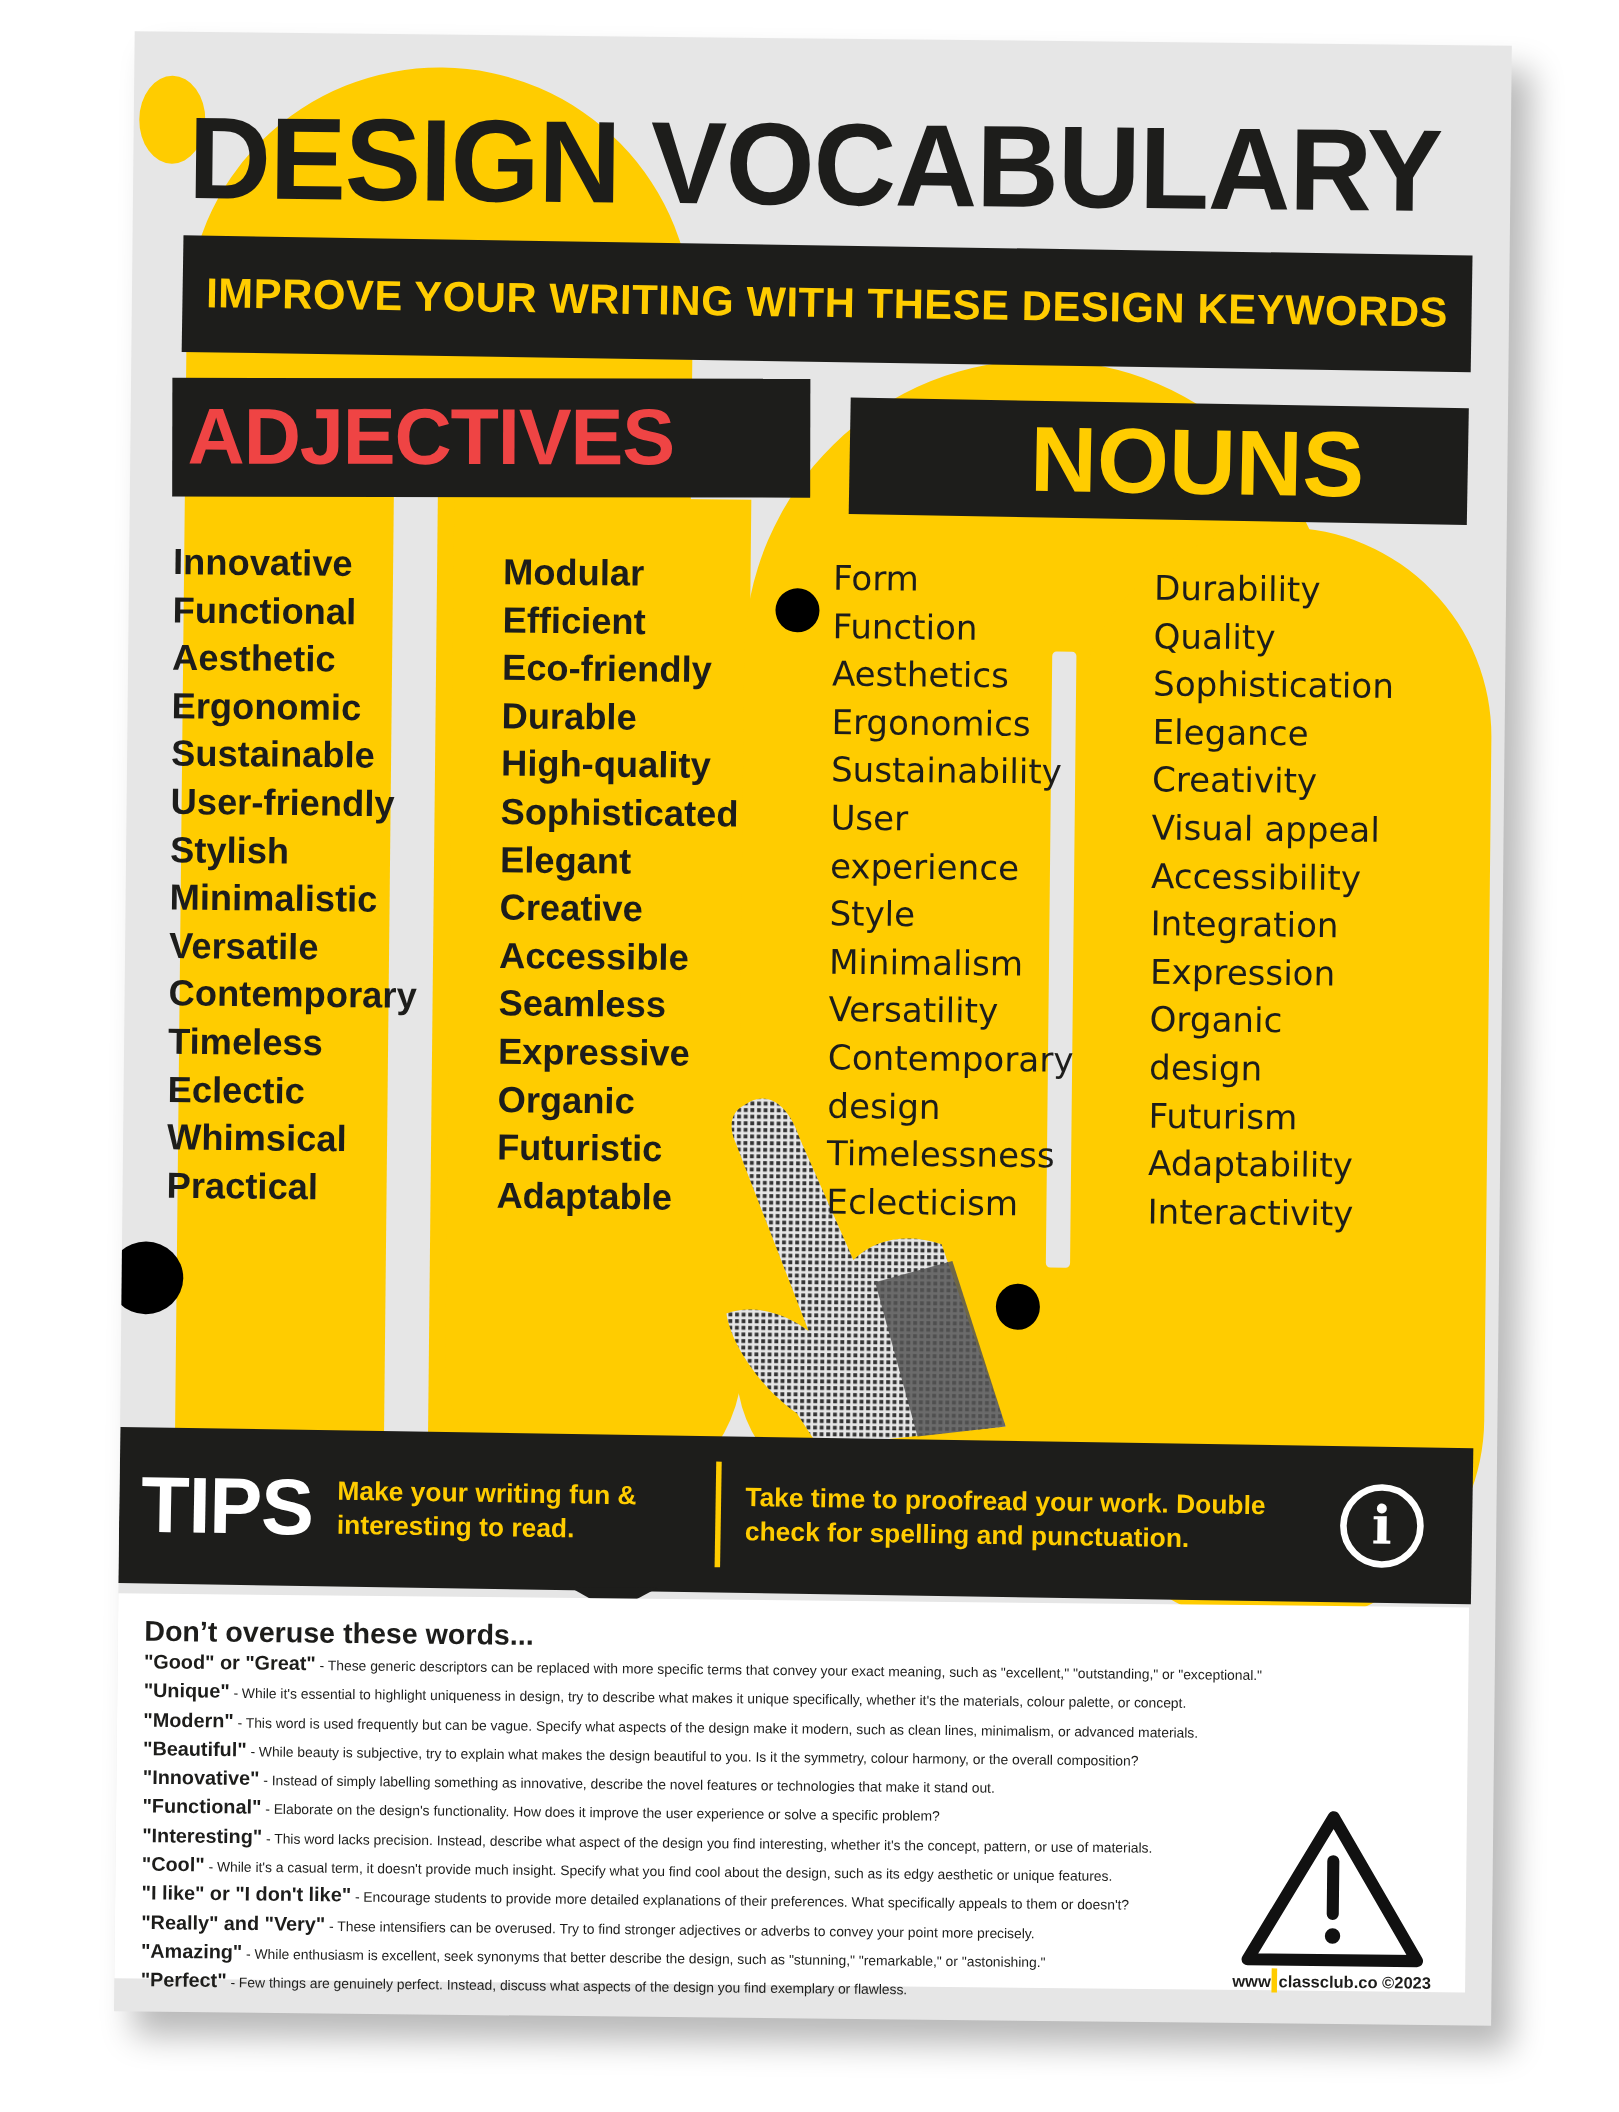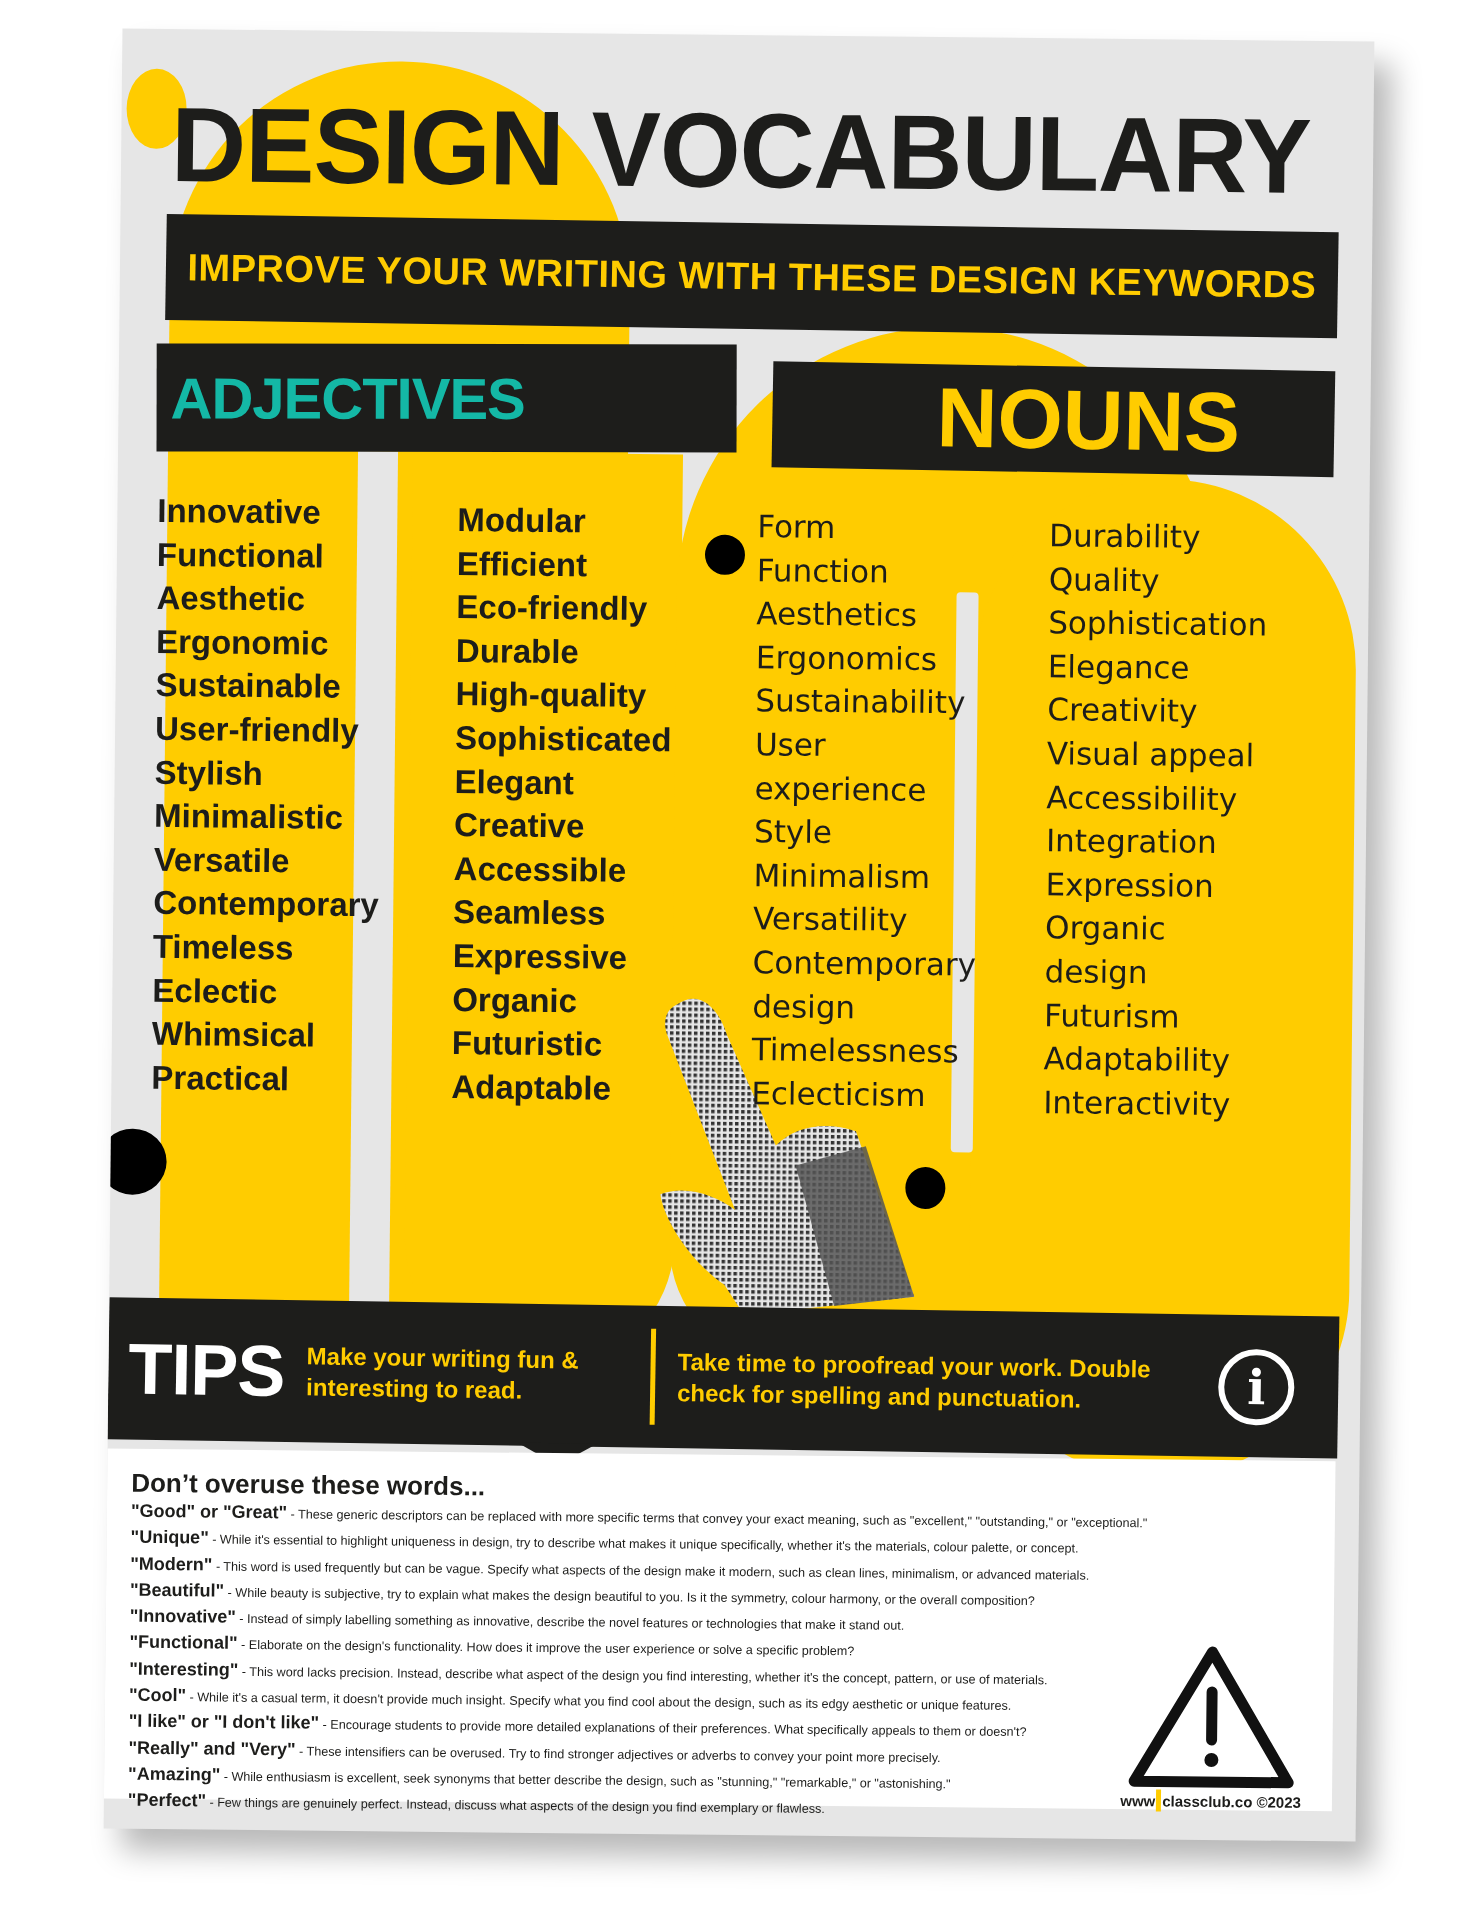--- a/index.html
+++ b/index.html
@@ -28,21 +28,21 @@
     position: absolute; background: #1d1d1b;
   }
   .subtitle {
     left: 46px; top: 188px; width: 1172px; height: 106px;
     display: flex; align-items: center; justify-content: center;
   }
   .subtitle span {
     color: #ffcc00; font-weight: 700; font-size: 38px; letter-spacing: 0.5px; white-space: nowrap;
   }
   .adj-head { left: 38px; top: 312px; width: 580px; height: 108px; display:flex; align-items:center; padding-left: 14px; }
-  .adj-head span { color: #14b8a6; font-weight: 700; font-size: 58px; letter-spacing: -1px; white-space: nowrap; }
+  .adj-head span { color: #ef4444; font-weight: 700; font-size: 72px; letter-spacing: -1px; white-space: nowrap; }
   .noun-head { left: 654px; top: 328px; width: 562px; height: 106px; display:flex; align-items:center; justify-content:center; }
   .noun-head span { color: #ffcc00; font-weight: 700; font-size: 84px; white-space: nowrap; margin-left: 70px; }
 
   .col { position: absolute; list-style: none; }
   .col li { font-size: 33px; line-height: 43.6px; white-space: nowrap; }
   .col.bold li { font-weight: 700; }
   .col.light li { font-weight: 400; font-family: "DejaVu Sans", sans-serif; font-size: 31px; }
 
   .tips-bar {
     left: 0px; top: 1272px; width: 1230px; height: 142px;

